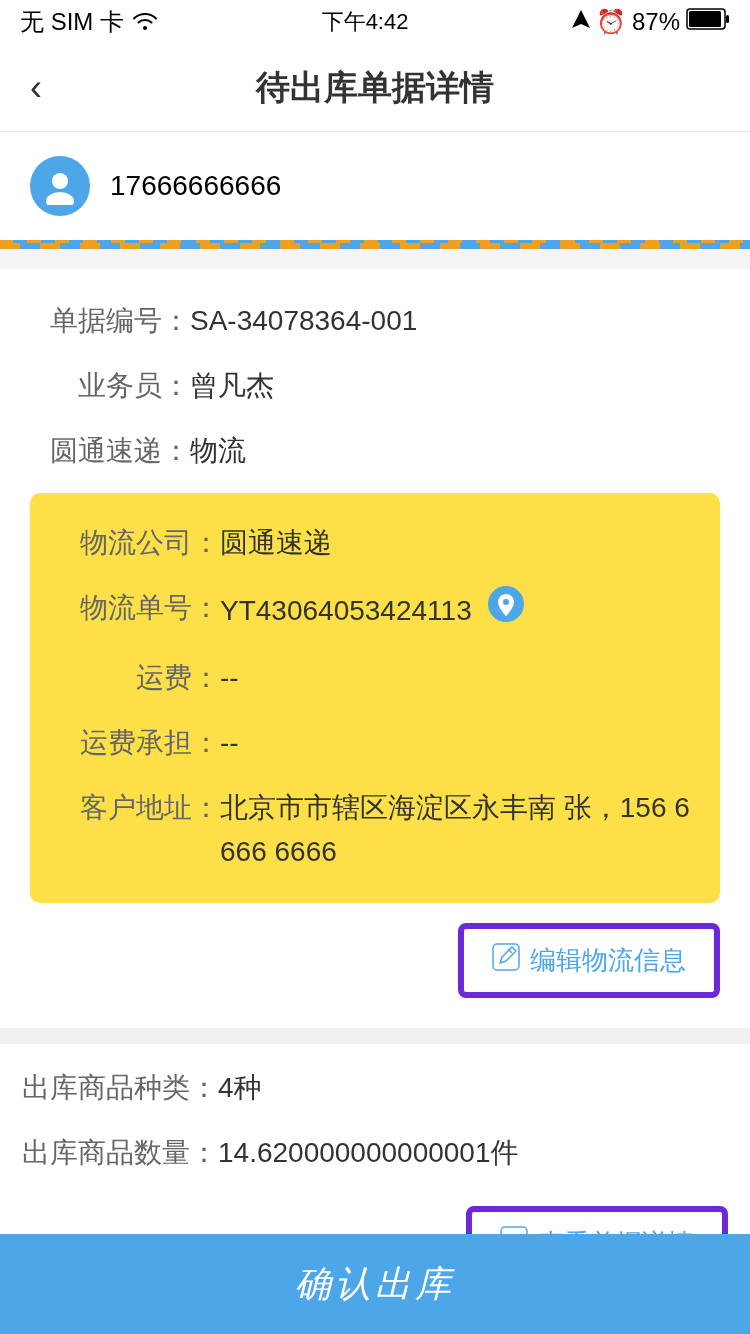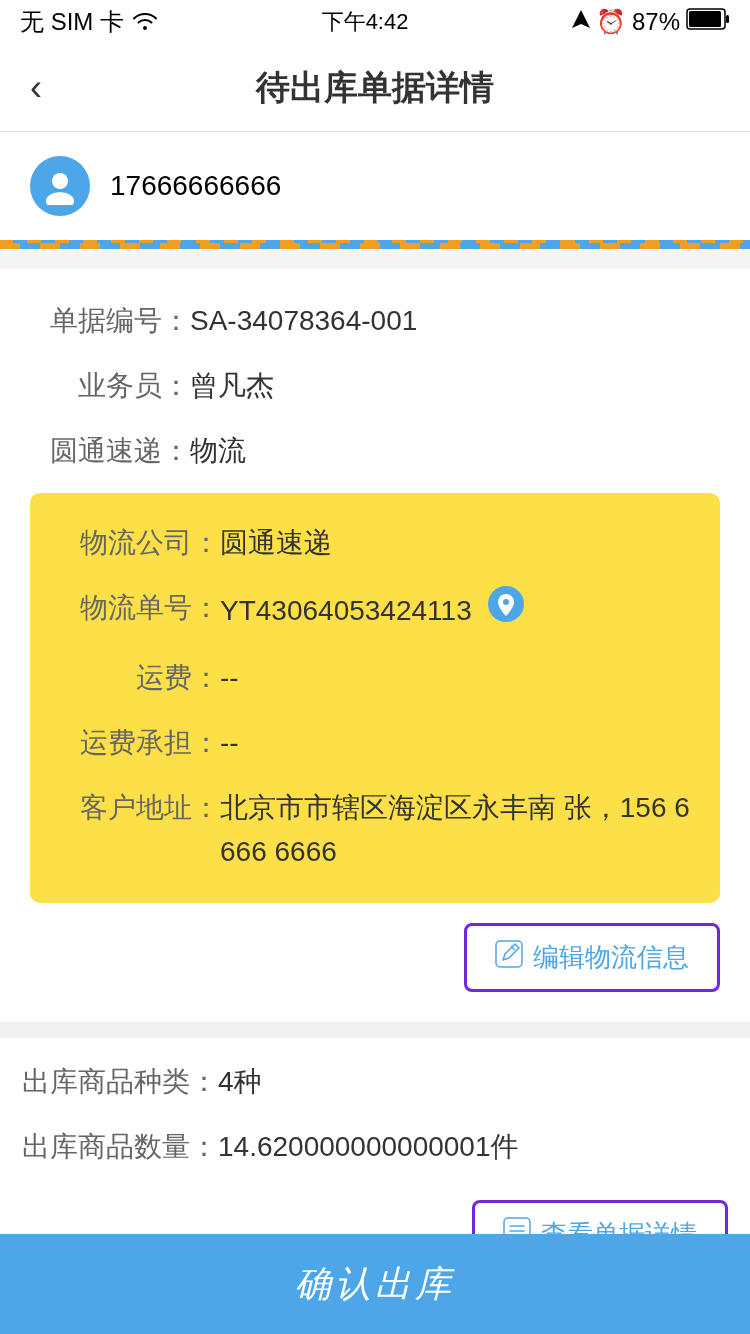--- a/index.html
+++ b/index.html
@@ -147,21 +147,21 @@
       height: 36px;
       flex-shrink: 0;
     }
 
     .edit-btn {
       display: flex;
       justify-content: flex-end;
       margin-top: 20px;
     }
     .btn-outline {
-      border: 3px solid #6d28d9;
+      border: 6px solid #6d28d9;
       color: #4da6e8;
       background: #fff;
       border-radius: 8px;
       padding: 14px 28px;
       font-size: 26px;
       display: flex;
       align-items: center;
       gap: 10px;
       cursor: pointer;
     }

